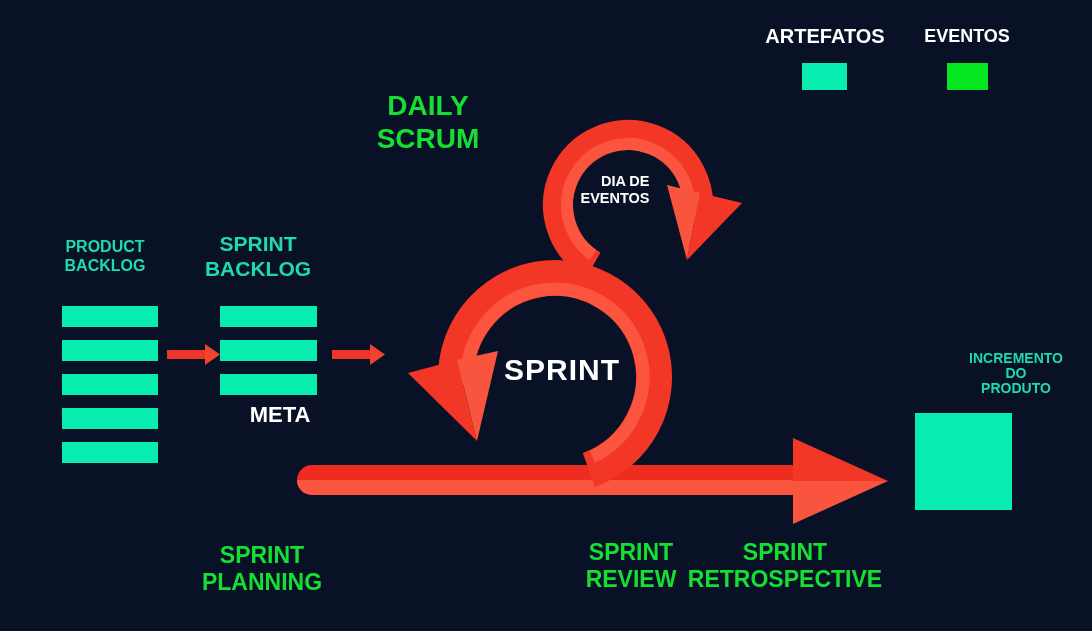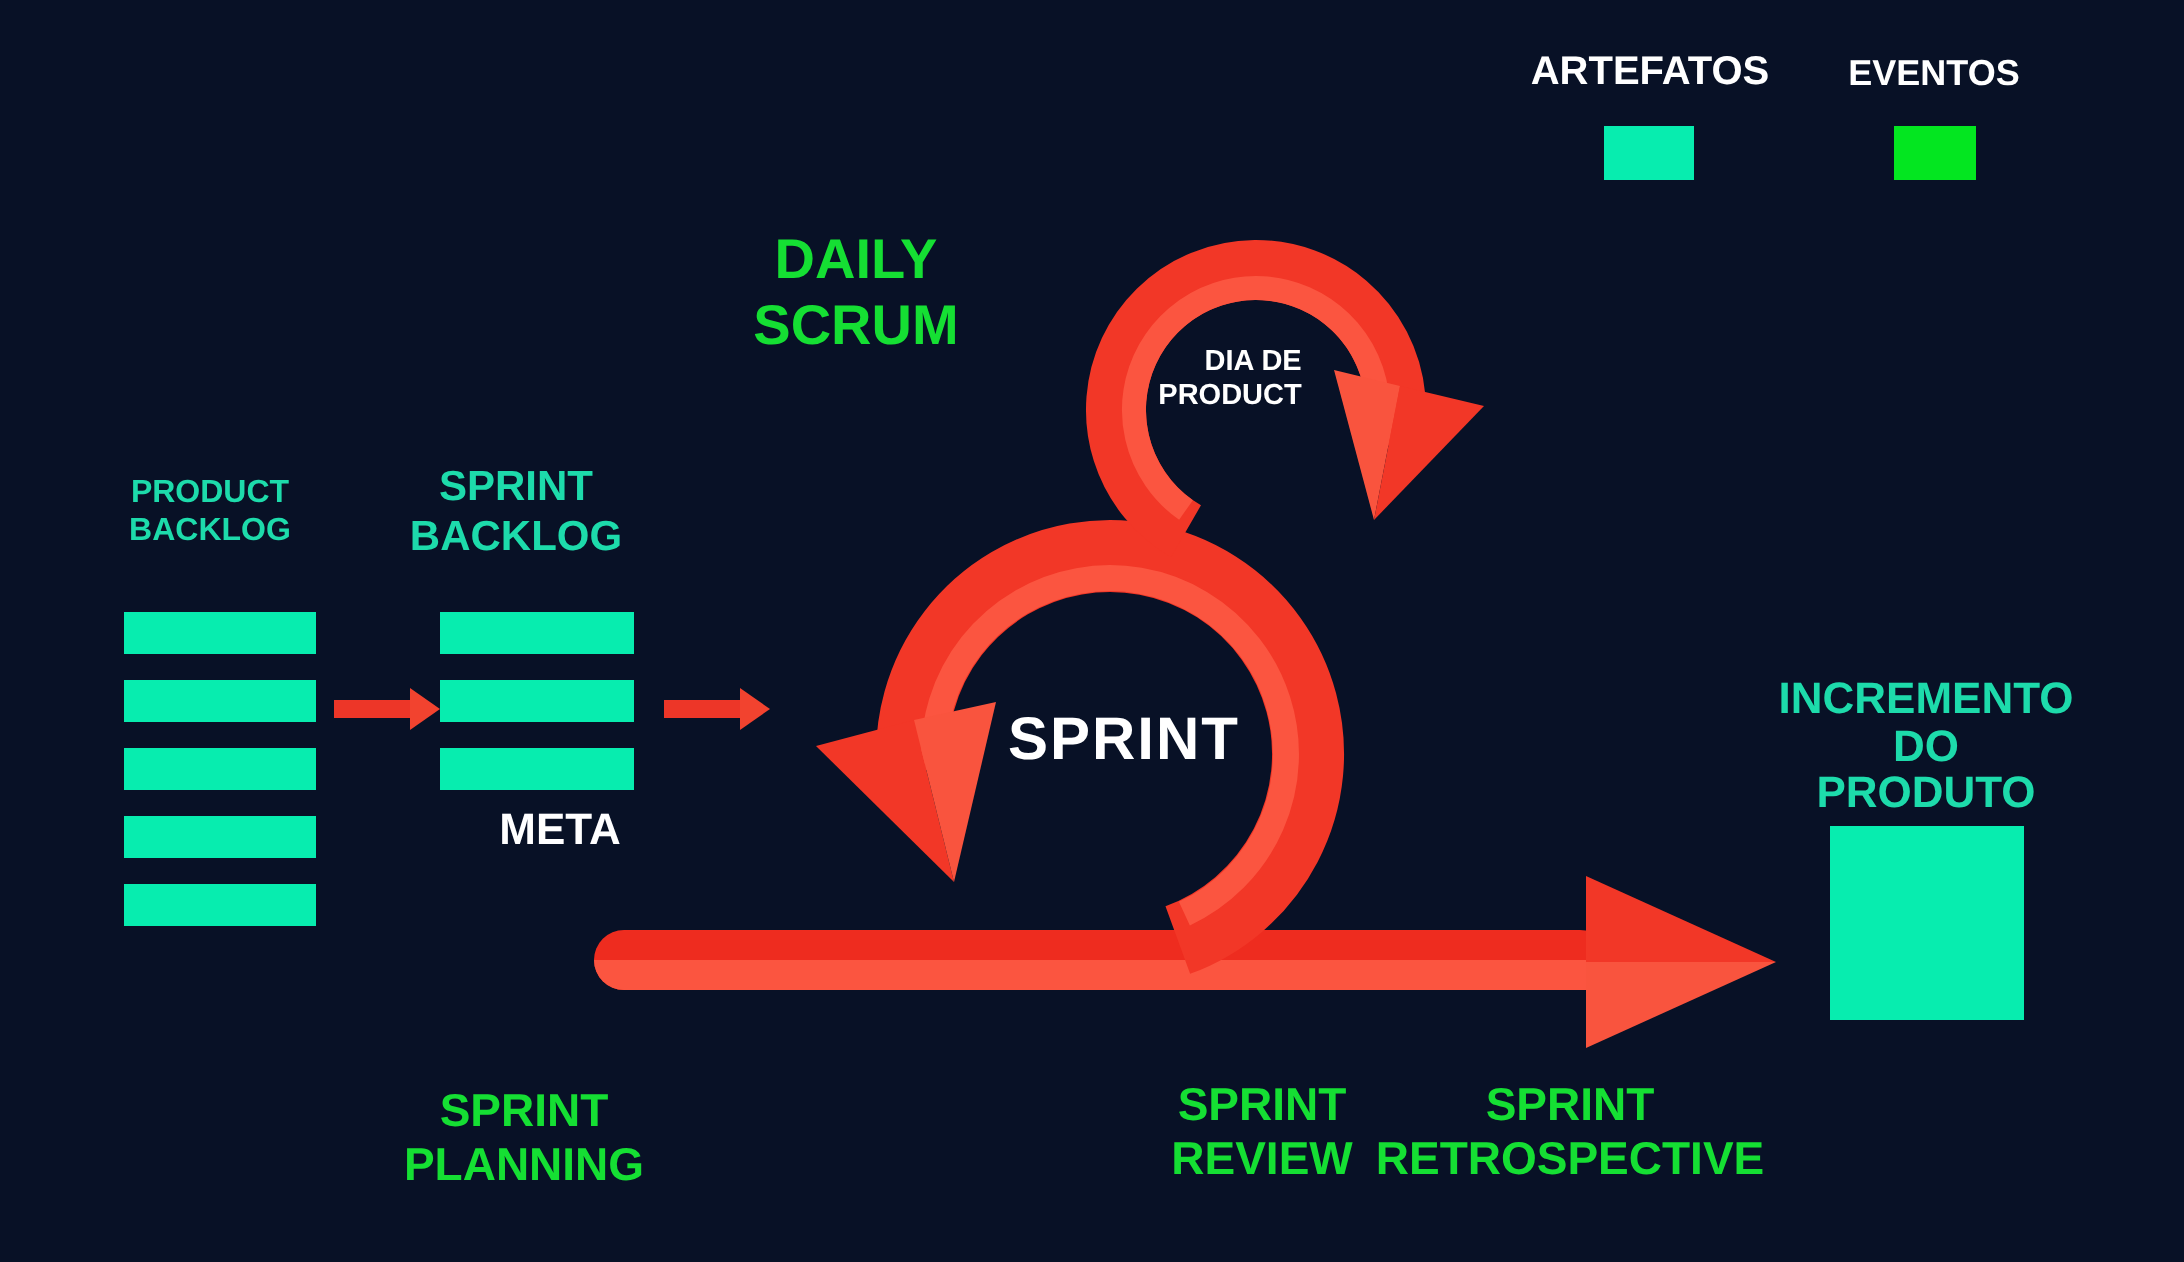--- a/index.html
+++ b/index.html
@@ -54,39 +54,39 @@
       <rect x="332" y="350" width="38" height="9" fill="#ED3628"></rect>
       <polygon points="370,344 385,354.5 370,365" fill="#F2432F"></polygon>
     </g>
   </svg>
 
   <div class="label white" style="left:825px;top:37px;font-size:20px;">ARTEFATOS</div>
   <div class="label white" style="left:967px;top:37px;font-size:18px;">EVENTOS</div>
   <div class="swatch mint-fill" style="left:802px;top:63px;width:45px;height:27px;"></div>
   <div class="swatch green-fill" style="left:947px;top:63px;width:41px;height:27px;"></div>
 
-  <div class="label green" style="left:428px;top:122px;font-size:28px;margin-top:24px;">DAILY
+  <div class="label green" style="left:428px;top:122px;font-size:28px;">DAILY
 SCRUM</div>
   <div class="label green" style="left:262px;top:569px;font-size:23px;">SPRINT
 PLANNING</div>
   <div class="label green" style="left:631px;top:566px;font-size:23px;">SPRINT
 REVIEW</div>
   <div class="label green" style="left:785px;top:566px;font-size:23px;">SPRINT
 RETROSPECTIVE</div>
 
   <div class="label teal" style="left:105px;top:257px;font-size:16px;">PRODUCT
 BACKLOG</div>
   <div class="label teal" style="left:258px;top:257px;font-size:21px;">SPRINT
 BACKLOG</div>
-  <div class="label teal" style="left:963px;top:373px;font-size:22px;line-height:1.07;">INCREMENTO
+  <div class="label teal" style="left:1016px;top:373px;font-size:14px;line-height:1.07;">INCREMENTO
 DO PRODUTO</div>
 
   <div class="label white" style="left:268px;top:415px;font-size:22px;margin-left:12px;">META</div>
   <div class="label white" style="left:615px;top:190px;font-size:14.5px;">DIA DE
-PRODUCT</div>
+EVENTOS</div>
   <div class="label white" style="left:562px;top:370px;font-size:30px;letter-spacing:1px;">SPRINT</div>
 
   <div class="bar" style="left:62px;top:306px;"></div>
   <div class="bar" style="left:62px;top:340px;"></div>
   <div class="bar" style="left:62px;top:374px;"></div>
   <div class="bar" style="left:62px;top:408px;"></div>
   <div class="bar" style="left:62px;top:442px;"></div>
 
   <div class="bar" style="left:220px;top:306px;width:97px;"></div>
   <div class="bar" style="left:220px;top:340px;width:97px;"></div>

